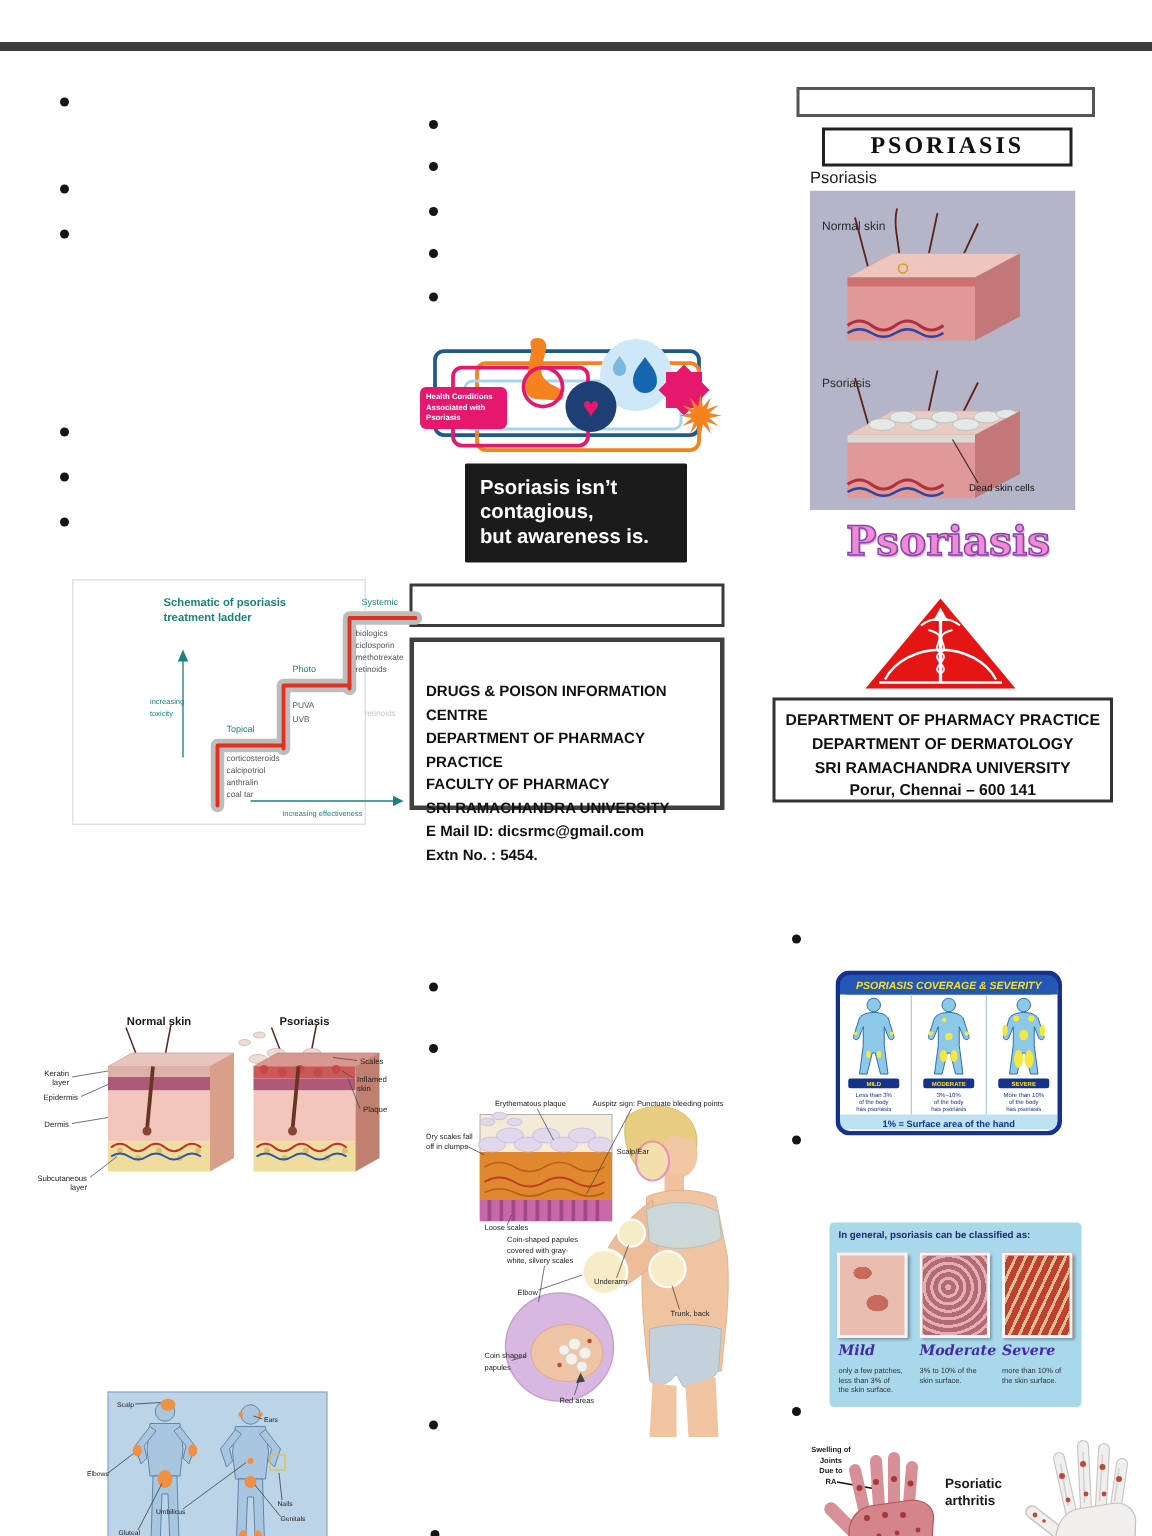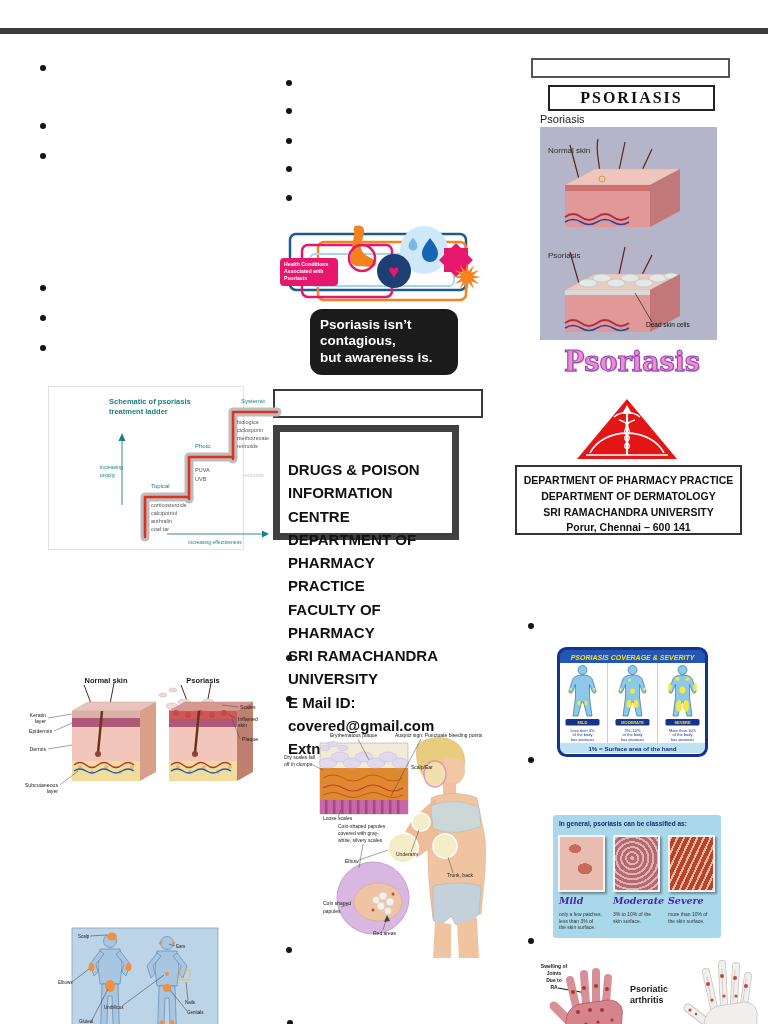--- a/index.html
+++ b/index.html
@@ -14,25 +14,25 @@
   .title-box{position:absolute;left:548px;top:57px;width:167px;height:26px;border:2px solid #222;box-sizing:border-box;
              display:flex;align-items:center;justify-content:center;}
   .title-box span{font-family:"Liberation Serif", serif;font-weight:700;font-size:16px;letter-spacing:2px;}
   .img-caption{position:absolute;left:540px;top:85px;font-size:11px;color:#1a1a1a;}
   .fancy{position:absolute;left:552px;top:318px;width:160px;text-align:center;
          font-family:"DejaVu Serif", serif;font-weight:700;font-size:27px;color:#f08ad2;
          -webkit-text-stroke:1px #8a42b0;text-shadow:1px 1px 0 #d8b0e8;}
   .addr-box{position:absolute;left:515px;top:437px;width:227px;height:70px;border:2px solid #333;box-sizing:border-box;
             text-align:center;font-weight:700;font-size:10.5px;line-height:1.5;padding-top:6px;}
   
-  .aware{position:absolute;left:310px;top:281px;width:148px;height:66px;background:#1b1b1b;border-radius:12px;
+  .aware{position:absolute;left:310px;top:281px;width:148px;height:66px;background:#1b1b1b;border-radius:1px;
          color:#fff;font-weight:700;font-size:13.5px;line-height:1.22;padding:8px 0 0 10px;box-sizing:border-box;}
   .box-empty-mid{position:absolute;left:273px;top:361px;width:210px;height:29px;border:2px solid #3a3a3a;box-sizing:border-box;}
-  .contact-box{position:absolute;left:273px;top:397px;width:186px;height:115px;border:7px solid #404040;box-sizing:border-box;
-               font-weight:700;font-size:15px;line-height:1.55;padding:26px 0 0 8px;}
+  .contact-box{position:absolute;left:273px;top:397px;width:210px;height:115px;border:3px solid #404040;box-sizing:border-box;
+               font-weight:700;font-size:10px;line-height:1.55;padding:26px 0 0 8px;}
   .panel{position:absolute;}
   .ladder-panel{left:48px;top:358px;width:196px;height:164px;background:#fff;border:1px solid #e2e2e2;box-sizing:border-box;padding-left:46px;}
   
   .class-box{position:absolute;left:553px;top:787px;width:168px;height:123px;background:#a8d8ea;border-radius:3px;}
   .class-box .hdr{position:absolute;left:6px;top:5px;font-size:6.5px;font-weight:700;color:#1c2878;}
   .photo{position:absolute;top:20px;width:47px;height:57px;border:2px solid #f4f4f4;box-sizing:border-box;box-shadow:1.5px 1.5px 2px rgba(0,0,0,.35);}
   .photo.mild{left:5px;background-color:#e8bcae;
     background-image:radial-gradient(ellipse 10px 7px at 35% 22%, #c86a5c 60%, rgba(0,0,0,0) 62%),
                      radial-gradient(ellipse 12px 9px at 58% 60%, #c86a5c 60%, rgba(0,0,0,0) 62%);}
   .photo.moderate{left:60px;background-color:#c27a82;
@@ -167,21 +167,21 @@
     <div>but awareness is.</div>
   </div>
 
   <div class="box-empty-mid"></div>
 
   <div class="contact-box">
     <div>DRUGS &amp; POISON INFORMATION CENTRE</div>
     <div>DEPARTMENT OF PHARMACY PRACTICE</div>
     <div>FACULTY OF PHARMACY</div>
     <div>SRI RAMACHANDRA UNIVERSITY</div>
-    <div>E Mail ID: covered@gmail.com</div>
+    <div>E Mail ID: dicsrmc@gmail.com</div>
     <div>Extn No. : 5454.</div>
   </div>
 
   <div class="panel ladder-panel">
     <svg width="196" height="162" viewBox="0 0 196 162">
       <text x="14" y="17" font-size="7.5" font-weight="bold" fill="#1b8080">Schematic of psoriasis</text>
       <text x="14" y="27" font-size="7.5" font-weight="bold" fill="#1b8080">treatment ladder</text>
       <line x1="27" y1="118" x2="27" y2="52" stroke="#1b8080" stroke-width="0.9"></line>
       <polygon points="27,46 23.5,54 30.5,54" fill="#1b8080"></polygon>
       <text x="5" y="82" font-size="5" fill="#1b8080">increasing</text>

